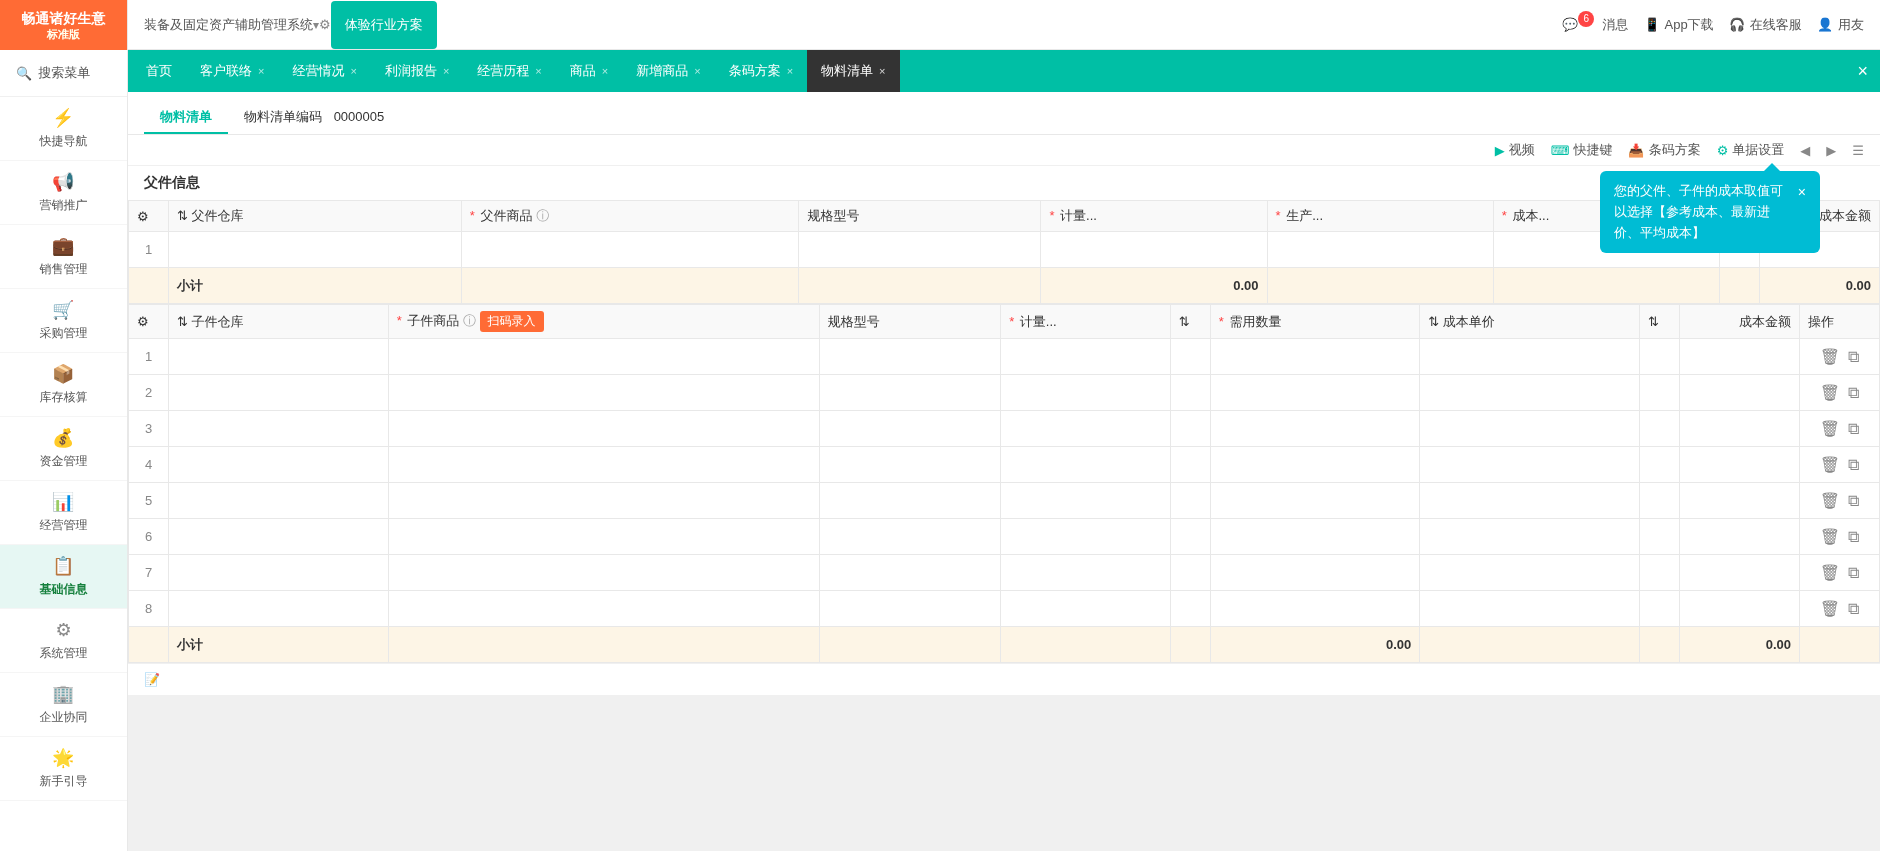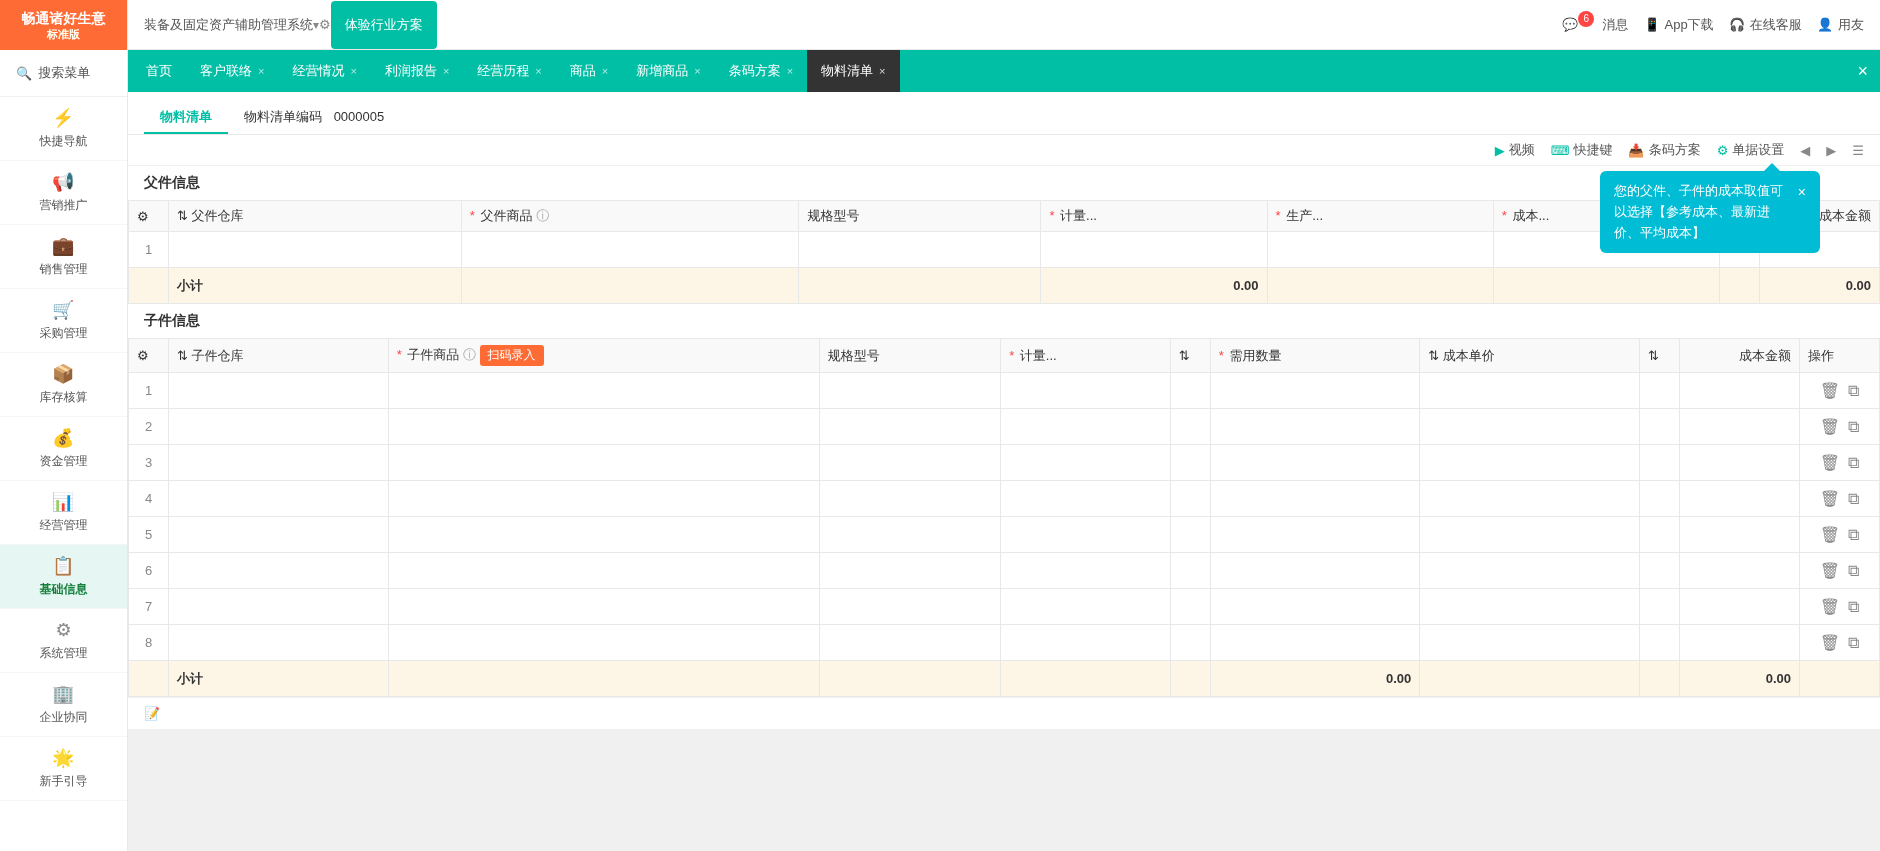--- a/index.html
+++ b/index.html
@@ -546,23 +546,20 @@
             <td></td>
             <td style="text-align:right;font-weight:bold;">0.00</td>
             <td></td>
             <td></td>
             <td></td>
             <td style="text-align:right;font-weight:bold;">0.00</td>
           </tr>
         </tbody>
       </table>
 
-      <div class="section-header">
-        <span>子件信息</span>
-      </div>
       <table class="data-table">
         <thead>
           <tr>
             <th class="th-settings">
               <span>⚙</span>
             </th>
             <th>
               <span>⇅</span> 子件仓库
             </th>
             <th>

